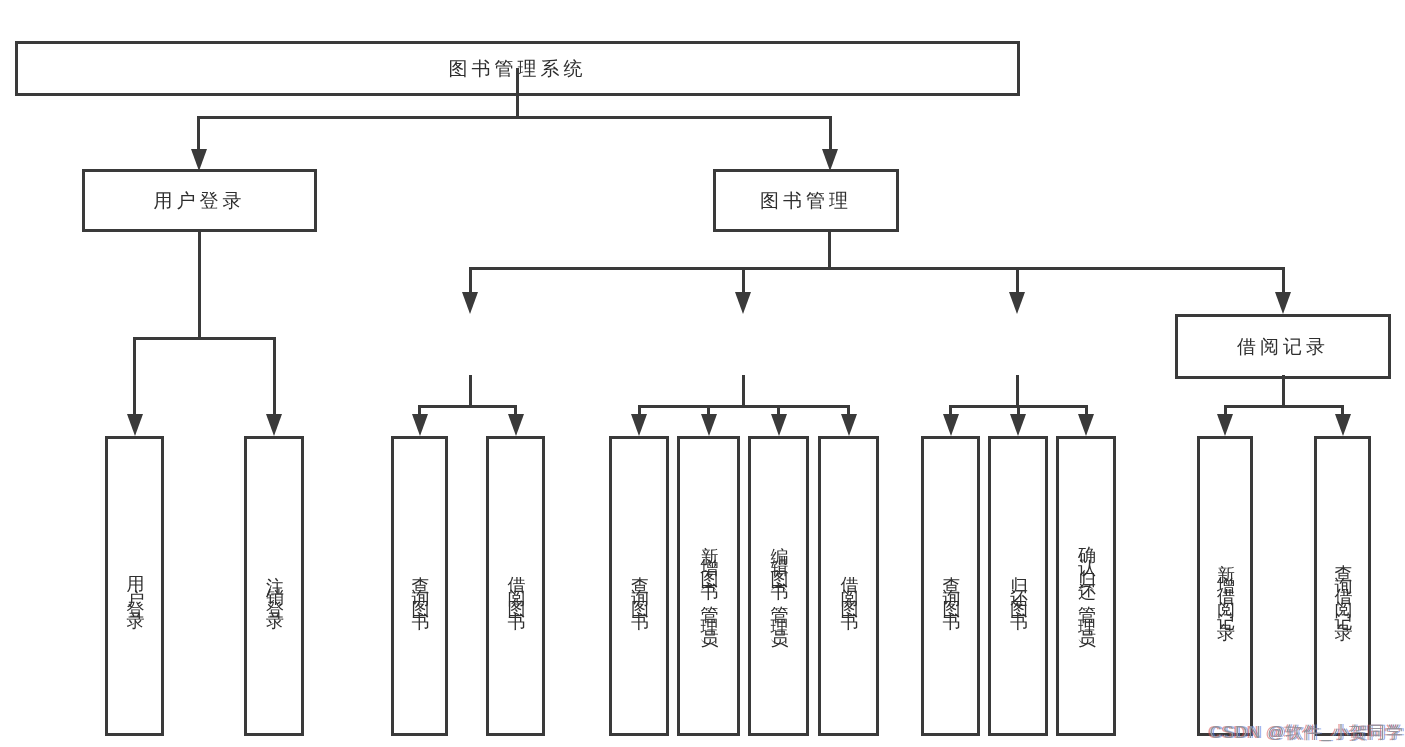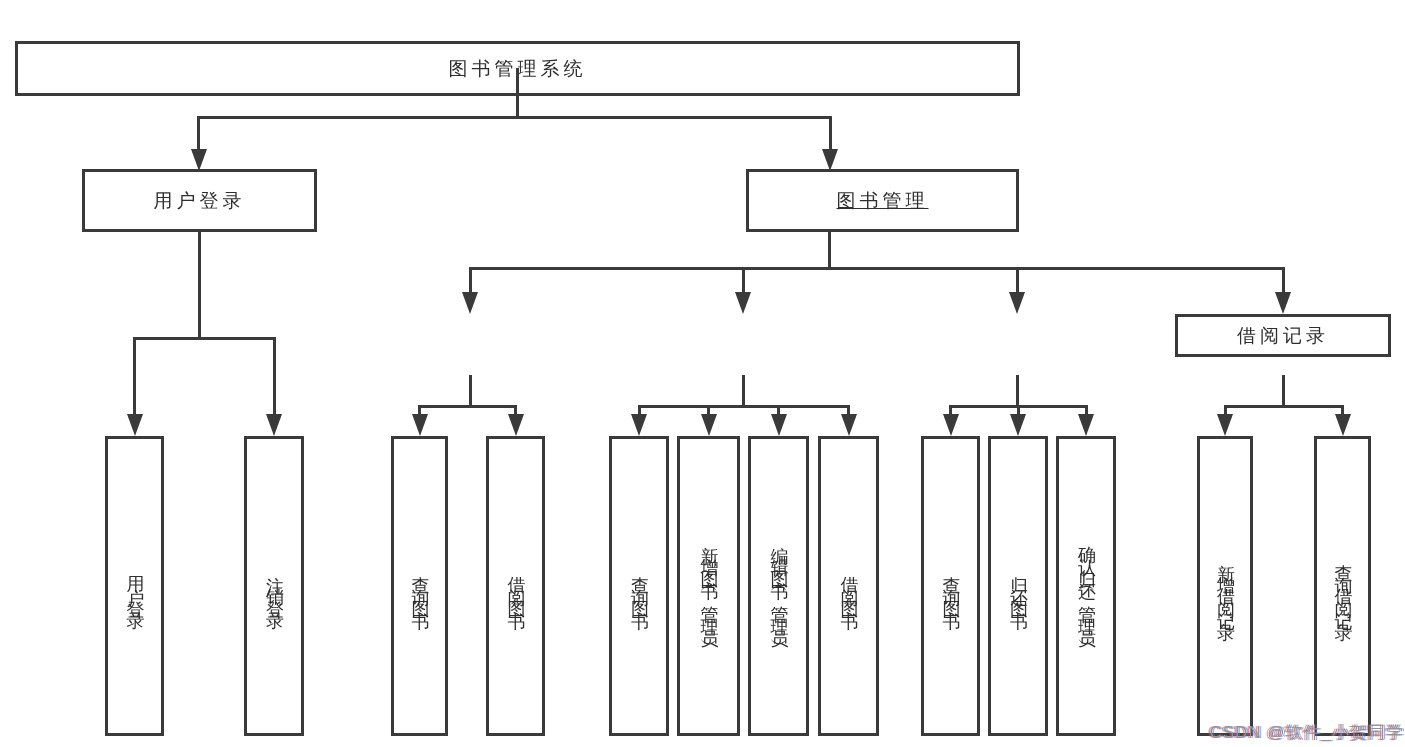--- a/index.html
+++ b/index.html
@@ -42,21 +42,21 @@
   <div class="vline" style="left:515.5px;top:68px;height:50px;"></div>
   <div class="hline" style="left:197px;top:116px;width:634.5px;"></div>
   <div class="vline" style="left:197px;top:116px;height:34px;"></div>
   <div class="arrow" style="left:190.5px;top:149px;"></div>
   <div class="vline" style="left:828.5px;top:116px;height:34px;"></div>
   <div class="arrow" style="left:822px;top:149px;"></div>
 
   <div class="box" style="left:82px;top:169px;width:235px;height:63px;">
     <span>用户登录</span>
   </div>
-  <div class="box" style="left:746px;top:169px;width:273px;height:63px;text-decoration:underline;">
+  <div class="box" style="left:713px;top:169px;width:186px;height:63px;">
     <span>图书管理</span>
   </div>
 
   <div class="vline" style="left:197.5px;top:232px;height:107px;"></div>
   <div class="hline" style="left:133px;top:337px;width:142.5px;"></div>
   <div class="vline" style="left:133px;top:337px;height:77px;"></div>
   <div class="arrow" style="left:126.5px;top:414px;"></div>
   <div class="vline" style="left:272.5px;top:337px;height:77px;"></div>
   <div class="arrow" style="left:266px;top:414px;"></div>
 
@@ -64,21 +64,21 @@
   <div class="hline" style="left:468.5px;top:267px;width:816px;"></div>
   <div class="vline" style="left:468.5px;top:267px;height:26px;"></div>
   <div class="arrow" style="left:462px;top:292px;"></div>
   <div class="vline" style="left:741.5px;top:267px;height:26px;"></div>
   <div class="arrow" style="left:735px;top:292px;"></div>
   <div class="vline" style="left:1015.5px;top:267px;height:26px;"></div>
   <div class="arrow" style="left:1009px;top:292px;"></div>
   <div class="vline" style="left:1281.5px;top:267px;height:26px;"></div>
   <div class="arrow" style="left:1275px;top:292px;"></div>
 
-  <div class="box" style="left:1175px;top:314px;width:216px;height:43px;">
+  <div class="box" style="left:1175px;top:314px;width:216px;height:65px;">
     <span>借阅记录</span>
   </div>
 
   <div class="vline" style="left:468.5px;top:375px;height:31px;"></div>
   <div class="hline" style="left:418px;top:405px;width:99px;"></div>
   <div class="vline" style="left:418px;top:405px;height:9px;"></div>
   <div class="arrow" style="left:411.5px;top:414px;"></div>
   <div class="vline" style="left:514px;top:405px;height:9px;"></div>
   <div class="arrow" style="left:507.5px;top:414px;"></div>
 

